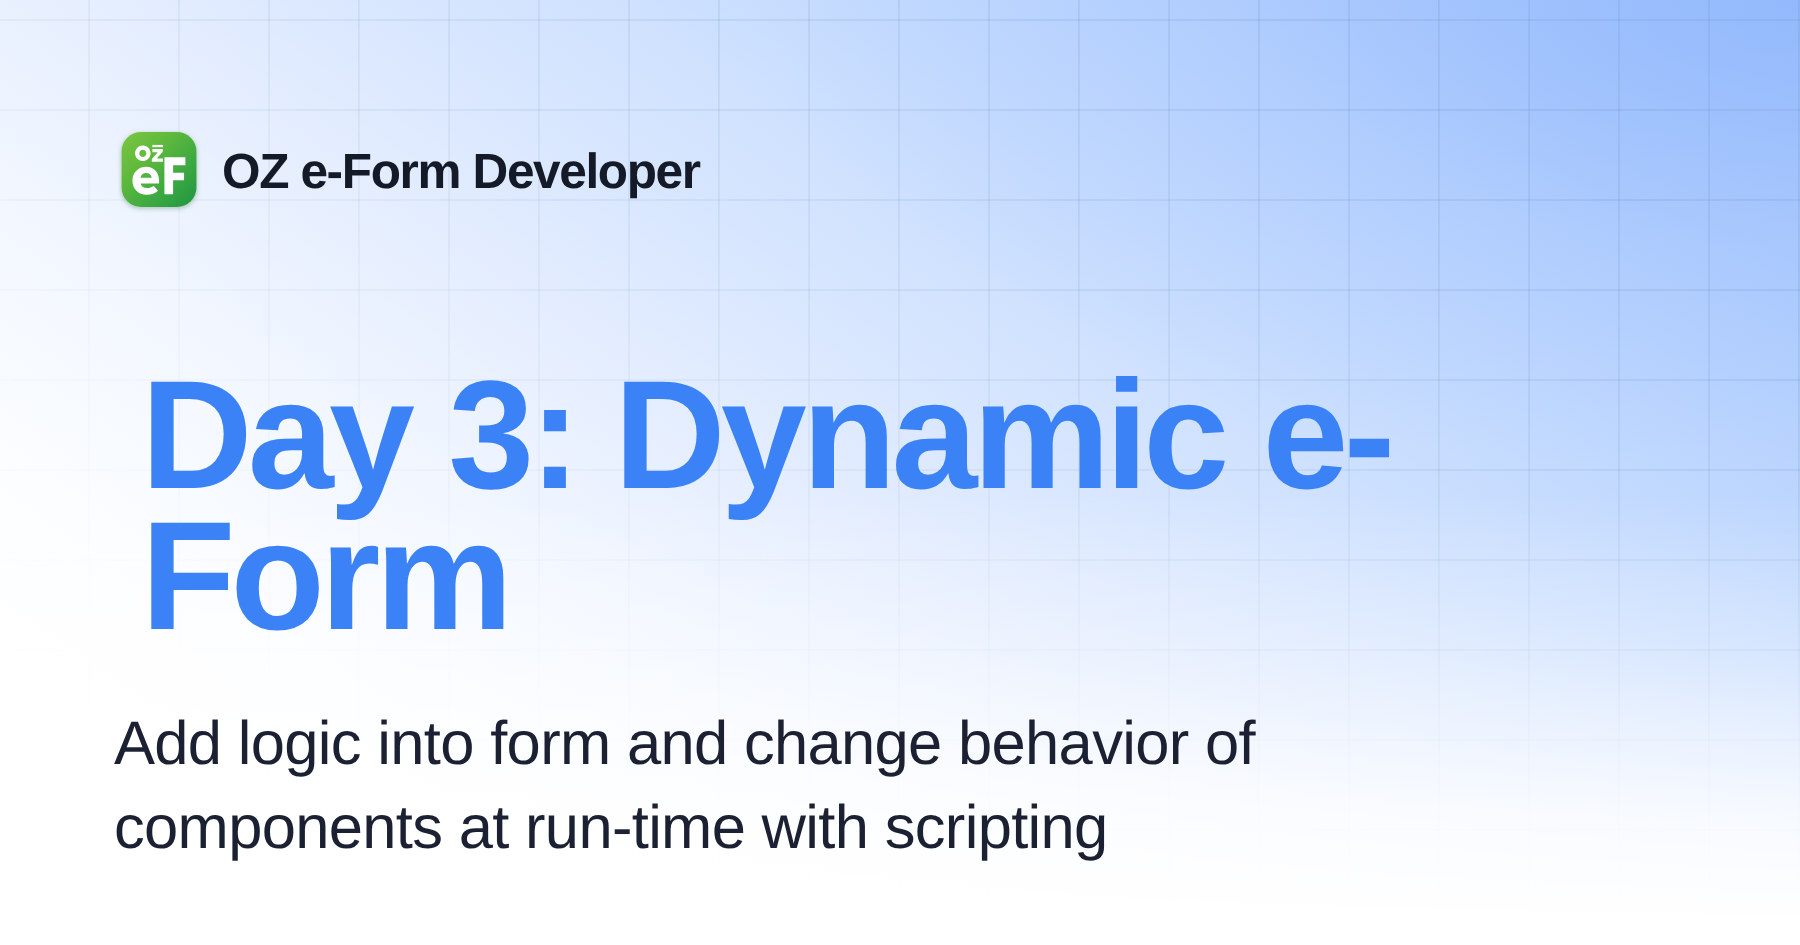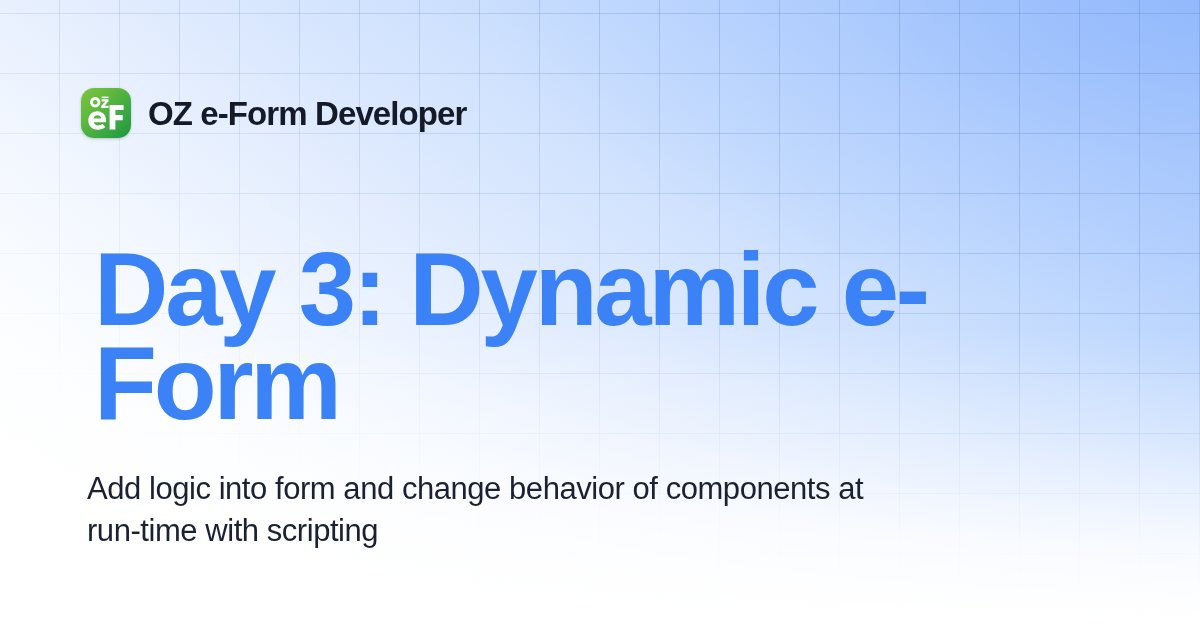--- a/index.html
+++ b/index.html
@@ -145,25 +145,25 @@
     font-weight: bold;
     line-height: 0.91;
     letter-spacing: -3.2px;
     color: #3b82f6;
     word-break: break-word;
   }
 
   
   .subtitle {
     position: absolute;
-    left: 87px;
+    left: 76px;
     top: 468px;
     width: 800px;
     font-family: "Liberation Sans", sans-serif;
-    font-size: 31px;
+    font-size: 41px;
     font-weight: normal;
     line-height: 1.36;
     letter-spacing: -0.45px;
     color: #1b2132;
   }
 </style>
 </head>
 <body>
 
 <div class="banner">

